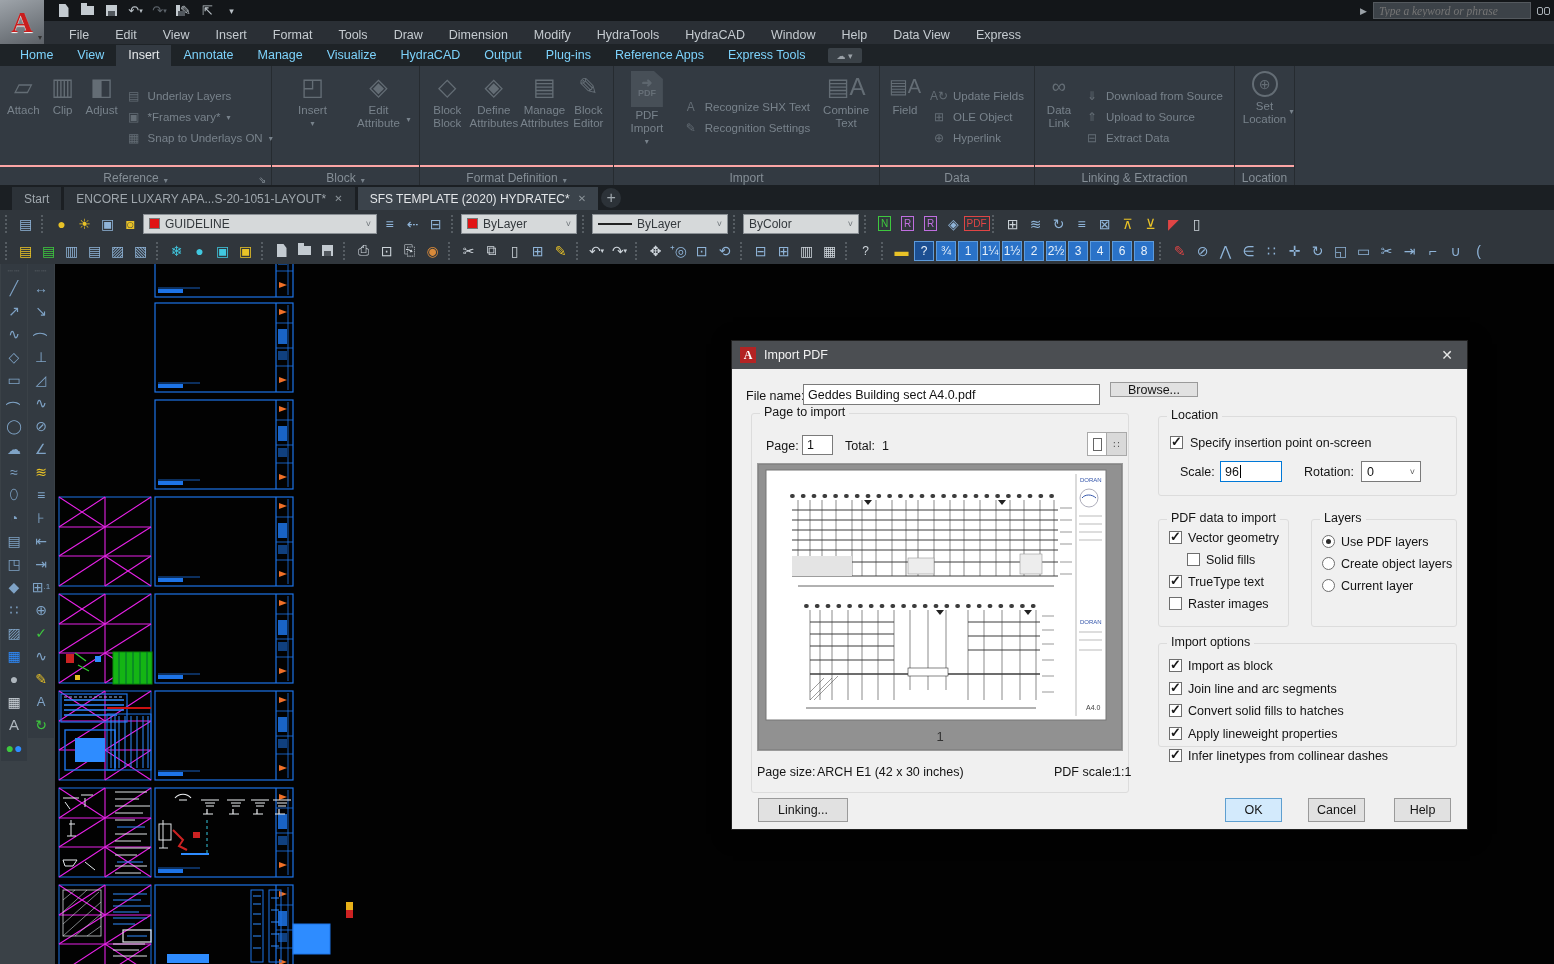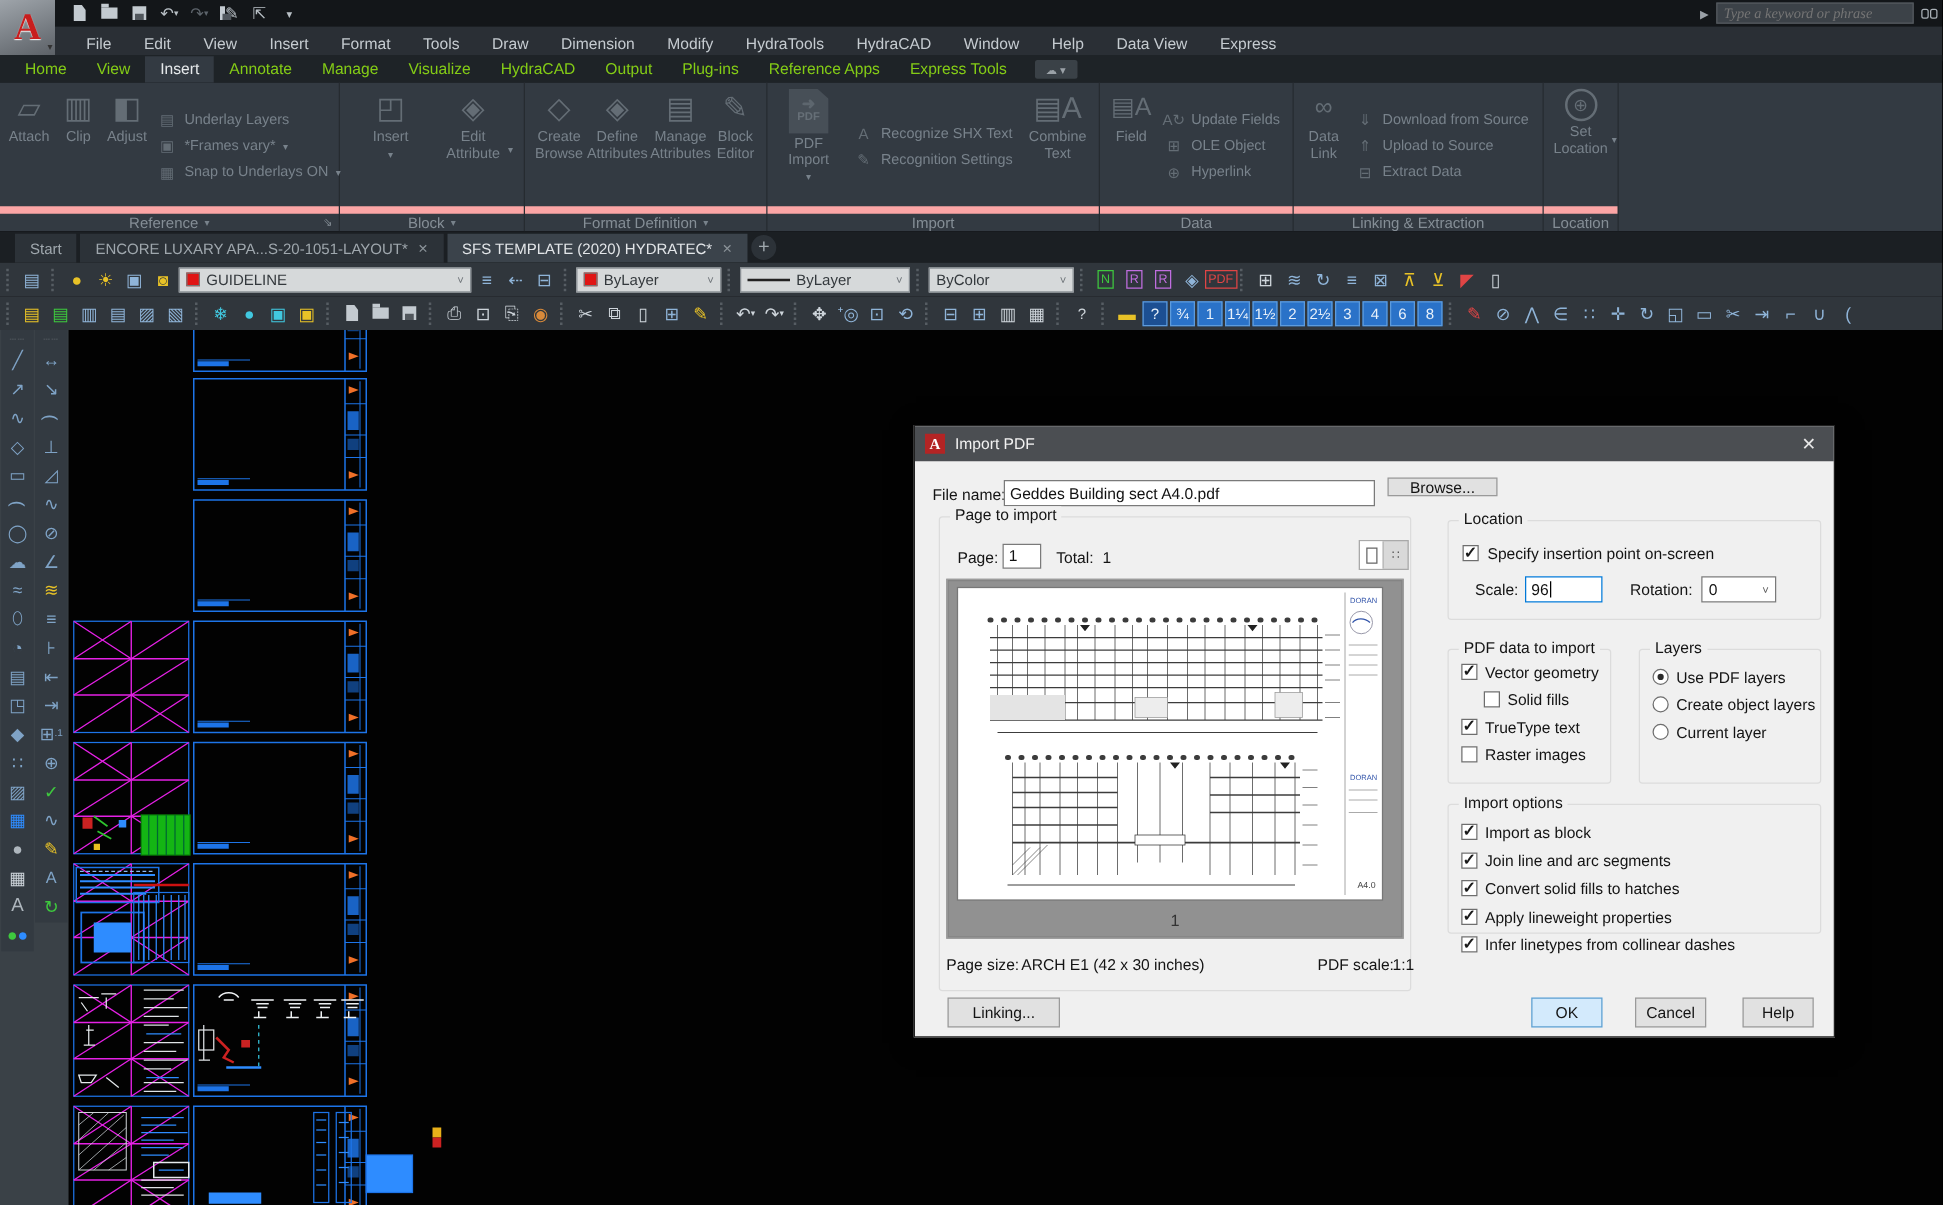--- a/index.html
+++ b/index.html
@@ -24,28 +24,28 @@
   .searchbox{width:158px;height:17px;background:#3c4248;border:1px solid #54595e;color:#9aa1a7;font-style:italic;font-size:11.5px;padding:0 5px;font-family:Liberation Serif, serif}
   .binoc{display:flex;gap:1px}
   .binoc i{width:6px;height:8px;border:1.5px solid #aab1b7;border-radius:2px;display:block}
 
   
   .menubar{position:absolute;top:21px;left:0;right:0;height:28px;background:#2a2f35;display:flex;align-items:center;padding-left:56px}
   .menu-item{padding:0 13px;font-size:12.5px;color:#c5cbd0;line-height:23px}
 
   
   .rtabs{position:absolute;top:44px;left:0;right:0;height:22px;background:#1e2327;display:flex;align-items:flex-end;padding-left:8px}
-  .rtab{padding:3px 12px 4px;font-size:12.5px;color:#84cc16}
+  .rtab{padding:3px 12px 4px;font-size:12.5px;color:#7dd3fc}
   .rtab.active{background:#333a42;color:#e6e9eb}
   .roverflow{margin-left:10px;margin-bottom:3px;width:34px;height:15px;background:#3a4147;border-radius:2px;color:#9aa1a7;font-size:9px;display:flex;align-items:center;justify-content:center;gap:3px}
 
   
   .ribbon{position:absolute;top:66px;left:0;right:0;height:119px;background:#333a42;display:flex;color:#78828b}
   .panel{position:relative;border-right:1px solid #262b30;height:100%;flex:none}
-  .panel-label{position:absolute;left:0;right:0;bottom:0;height:20px;border-top:6px solid #fca5a5;display:flex;align-items:center;justify-content:center;gap:5px;font-size:12px;color:#858e96}
+  .panel-label{position:absolute;left:0;right:0;bottom:0;height:20px;border-top:2px solid #fca5a5;display:flex;align-items:flex-end;justify-content:center;gap:5px;font-size:12px;color:#858e96}
   .panel-label .dar{font-size:8px}
   .pbody{display:flex;align-items:stretch;height:99px;padding:5px 7px 2px;gap:8px}
   .bigbtn{width:52px;display:flex;flex-direction:column;align-items:center;justify-content:flex-start;font-size:11.5px;line-height:13px;text-align:center;color:#78828b}
   .ric{width:30px;height:30px;display:flex;align-items:center;justify-content:center;font-size:24px;color:#646d75;margin-bottom:3px}
   .ric.sm{font-size:20px}
   .rowcol{display:flex;flex-direction:column;justify-content:center;gap:7px}
   .rowbtn{display:flex;align-items:center;gap:6px;font-size:11.5px;color:#78828b;white-space:nowrap}
   .rli{width:16px;height:14px;font-size:12px;color:#646d75;display:flex;align-items:center;justify-content:center}
   .pdficon{width:32px;height:36px;background:#474f57;clip-path:polygon(0 0,72% 0,100% 22%,100% 100%,0 100%);display:flex;flex-direction:column;align-items:center;justify-content:center;color:#666f77;font-size:9px;font-weight:bold;margin-bottom:2px}
   .pdficon .arr{font-size:13px;line-height:9px;color:#5d666e}
@@ -233,21 +233,21 @@
     <div class="panel-label">
         <span>Block</span>
         <span class="dar">▾</span>
       </div>
   </div>
 
   <div class="panel" style="width:194px">
     <div class="pbody" style="gap:2px">
       <div class="bigbtn" style="width:46px">
           <span class="ric">◇</span>
-          <span>Create Browse</span>
+          <span>Block Block</span>
         </div>
       <div class="bigbtn" style="width:50px">
           <span class="ric">◈</span>
           <span>Define Attributes</span>
         </div>
       <div class="bigbtn" style="width:50px">
           <span class="ric">▤</span>
           <span>Manage Attributes</span>
         </div>
       <div class="bigbtn" style="width:40px">

